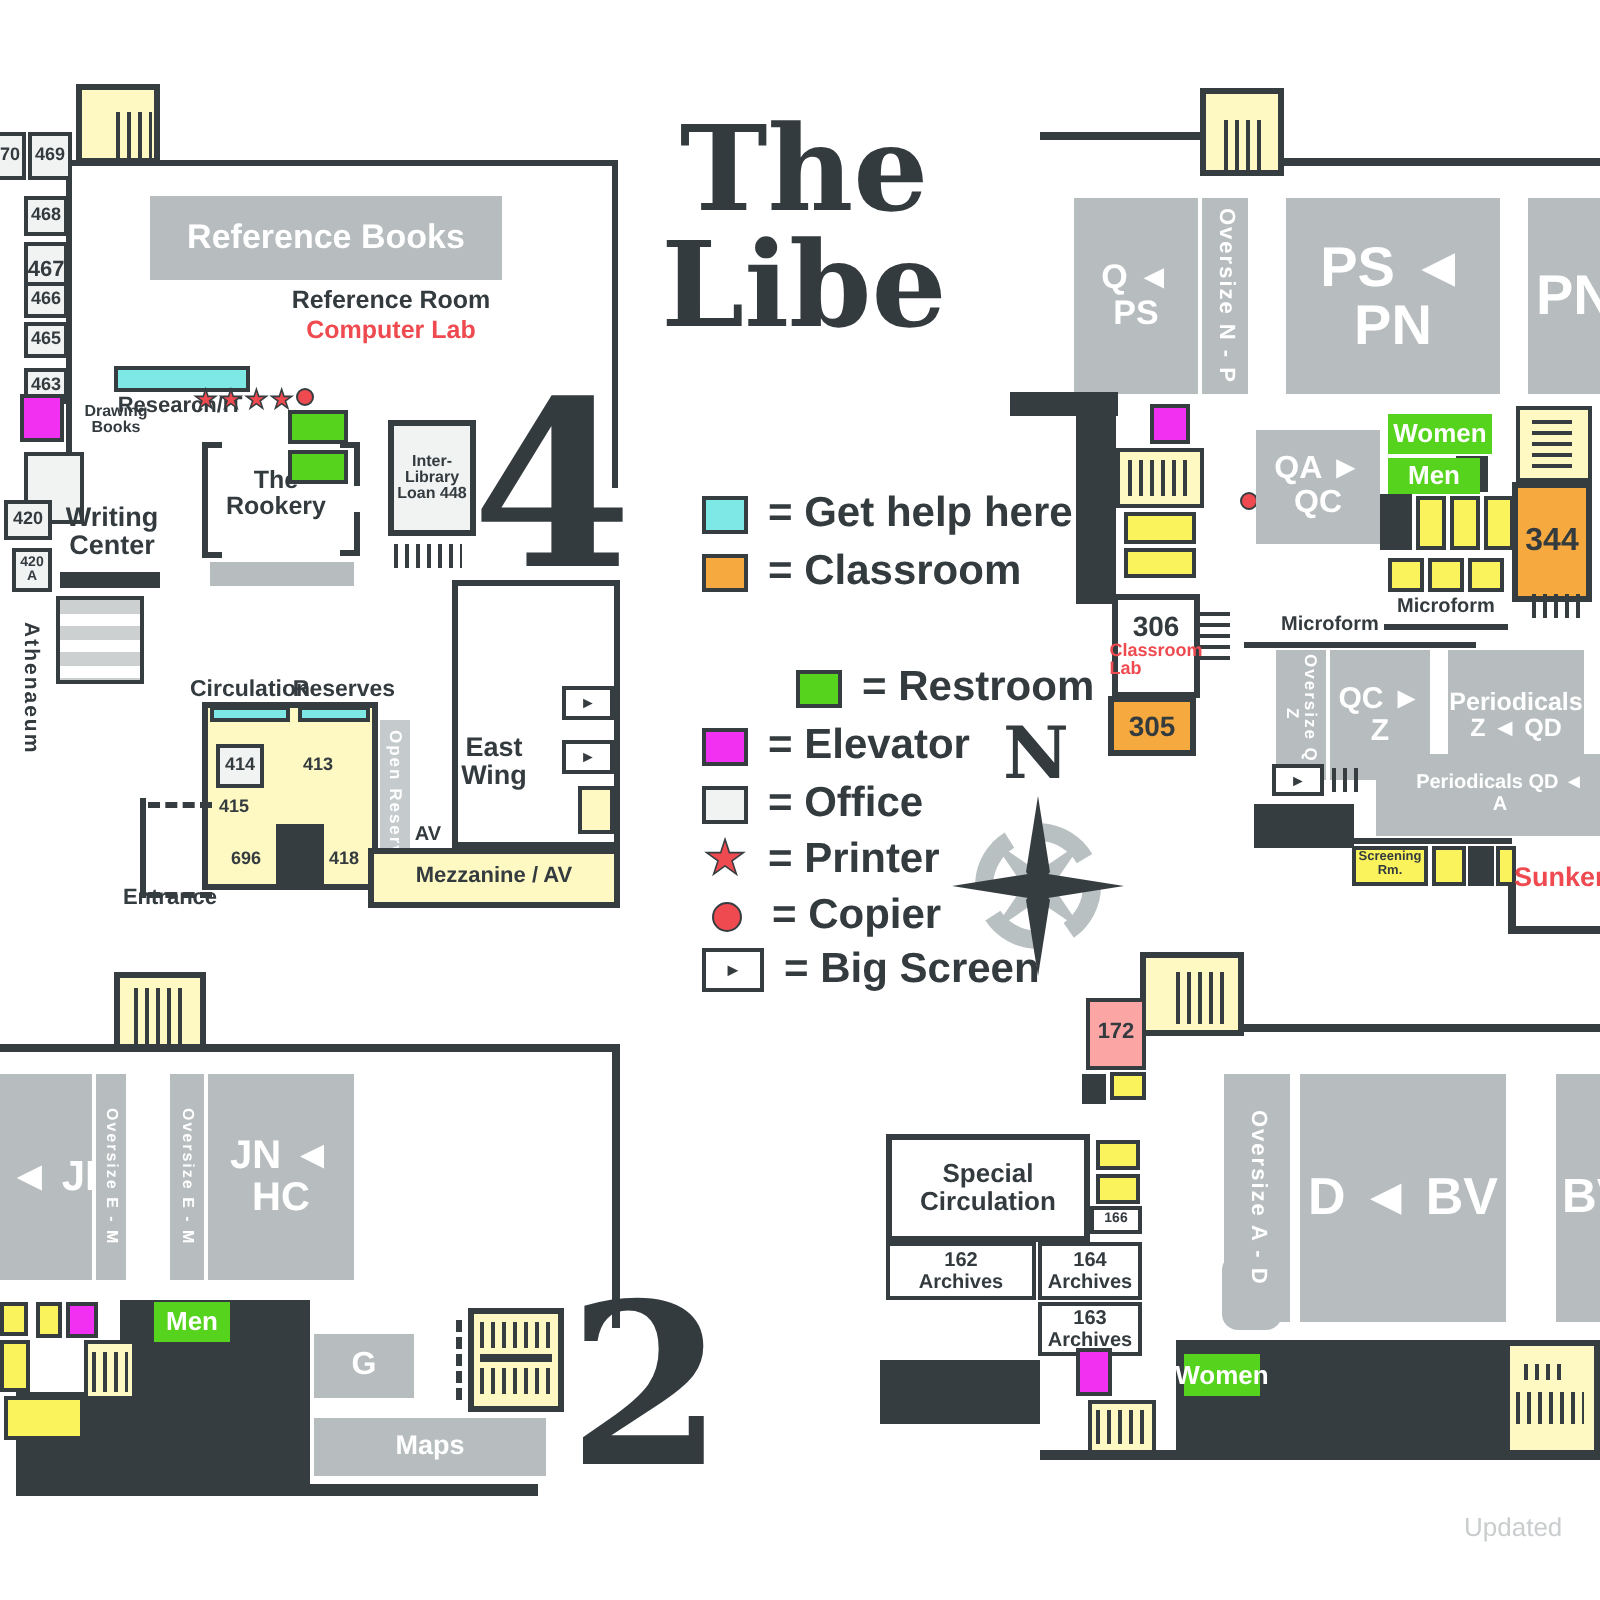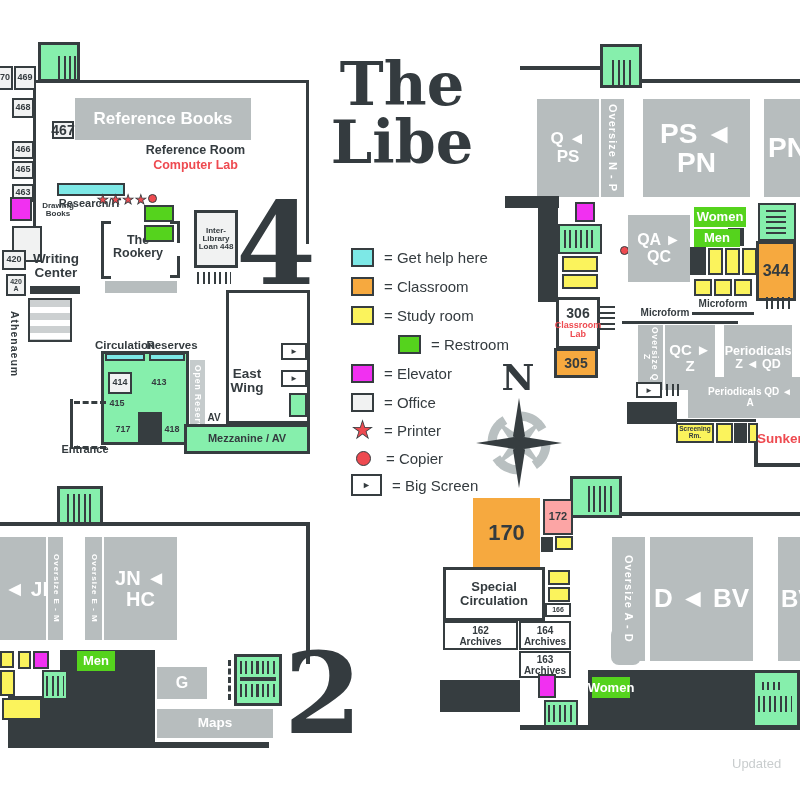--- a/index.html
+++ b/index.html
@@ -4,21 +4,21 @@
 <style>
   :root{
     --wall:#363d40; --ink:#343b3f; --stack:#b7bdbe; --cyan:#7de8e6; --orange:#f6a93f;
     --yellow:#fbf35c; --green:#55d31d; --magenta:#f130f1; --office:#f1f2f2; --red:#ee4a50;
   }
   html,body{margin:0;padding:0;background:#fff}
   #canvas{position:relative;width:800px;height:800px;background:#fff;overflow:hidden;
     font-family:"Liberation Sans","DejaVu Sans",sans-serif;}
   .a{position:absolute;box-sizing:border-box}
   .w{background:var(--wall)}
-  .rb{border:3px solid var(--wall);background:#86efac}
+  .rb{border:3px solid var(--wall);background:#fef9c3}
   .of{background:var(--office);border:2px solid var(--wall)}
   .ye{background:var(--yellow);border:2px solid var(--wall)}
   .gr{background:var(--green);color:#fff;font-weight:bold}
   .mg{background:var(--magenta);border:2px solid var(--wall)}
   .or{background:var(--orange)}
   .orb{background:var(--orange);border:3px solid var(--wall)}
   .cy{background:var(--cyan);border:2px solid var(--wall)}
   .stk{background:var(--stack);color:#fff;font-weight:bold}
   .fx{display:flex;align-items:center;justify-content:center;text-align:center;line-height:1.04}
   .lb{color:var(--ink);font-weight:bold}
@@ -29,44 +29,40 @@
   .esc{border:2.5px solid var(--wall);background:repeating-linear-gradient(180deg,#ccd0d1 0 7px,#fff 7px 13px)}
   .bs{background:#fff;border:2.5px solid var(--wall);color:var(--wall);font-size:8px;display:flex;align-items:center;justify-content:center}
   .dshh{border-top:3px dashed var(--wall)}
   .dshv{border-left:3px dashed var(--wall)}
   .cop{background:var(--red);border:1.5px solid var(--wall);border-radius:50%}
   .star{color:var(--red);-webkit-text-stroke:0.8px var(--wall);font-size:13px;line-height:1}
   .serif{font-family:"DejaVu Serif","Liberation Serif",serif}
   .num{font-family:"DejaVu Serif","Liberation Serif",serif;font-weight:bold;color:var(--ink);line-height:1}
   .legend-item{position:absolute;left:351px;height:22px;display:flex;align-items:center;gap:10px}
   .legend-item .sw{width:23px;height:19px;border:2.5px solid var(--wall);box-sizing:border-box;flex:0 0 auto}
-  .legend-item .tx{font-weight:normal;font-size:15px;color:var(--ink);white-space:nowrap}
+  .legend-item .tx{font-weight:bold;font-size:21px;color:var(--ink);white-space:nowrap}
   .ofl{overflow:hidden}
 </style>
 </head>
 <body>
 
 <div id="canvas">
 
   <div class="a serif lb" style="left:318px;top:56px;width:168px;height:130px;font-size:59px;font-weight:bold;text-align:center;line-height:0.98;">
     <div>The</div>
     <div>Libe</div>
   </div>
 
   <div class="legend-item" style="top:246px;">
     <span class="sw" style="background:var(--cyan)"></span>
     <span class="tx">= Get help here</span>
   </div>
   <div class="legend-item" style="top:275px;">
     <span class="sw" style="background:var(--orange)"></span>
     <span class="tx">= Classroom</span>
-  </div>
-  <div class="legend-item" style="top:304px;">
-    <span class="sw" style="background:var(--yellow)"></span>
-    <span class="tx">= Study room</span>
   </div>
   <div class="legend-item" style="top:333px;padding-left:47px;">
     <span class="sw" style="background:var(--green)"></span>
     <span class="tx">= Restroom</span>
   </div>
   <div class="legend-item" style="top:362px;">
     <span class="sw" style="background:var(--magenta)"></span>
     <span class="tx">= Elevator</span>
   </div>
   <div class="legend-item" style="top:391px;">
@@ -103,21 +99,21 @@
     </g>
   </svg>
 
   <div class="a rb" style="left:38px;top:42px;width:42px;height:40px;"></div>
   <div class="a sth" style="left:58px;top:56px;width:18px;height:24px;"></div>
   <div class="a" style="left:33px;top:80px;width:276px;height:164px;border:3px solid var(--wall);border-bottom:none;"></div>
 
   <div class="a of fx lb" style="left:-8px;top:66px;width:21px;height:24px;font-size:9px;">470</div>
   <div class="a of fx lb" style="left:14px;top:66px;width:22px;height:24px;font-size:9px;">469</div>
   <div class="a of fx lb" style="left:12px;top:98px;width:22px;height:20px;font-size:9px;">468</div>
-  <div class="a of fx lb" style="left:12px;top:121px;width:22px;height:18px;font-size:14px;margin-left:40px;">467</div>
+  <div class="a of fx lb" style="left:12px;top:121px;width:22px;height:30px;font-size:11px;">467</div>
   <div class="a of fx lb" style="left:12px;top:141px;width:22px;height:18px;font-size:9px;">466</div>
   <div class="a of fx lb" style="left:12px;top:161px;width:22px;height:18px;font-size:9px;">465</div>
   <div class="a of fx lb" style="left:12px;top:184px;width:22px;height:18px;font-size:9px;">463</div>
 
   <div class="a stk fx" style="left:75px;top:98px;width:176px;height:42px;font-size:17px;">Reference Books</div>
   <div class="a lb fx" style="left:138px;top:144px;width:115px;height:13px;font-size:12.5px;">Reference Room</div>
   <div class="a red fx" style="left:138px;top:159px;width:115px;height:13px;font-size:12.5px;font-weight:bold;">Computer Lab</div>
   <div class="a cy" style="left:57px;top:183px;width:68px;height:13px;"></div>
   <div class="a lb fx" style="left:50px;top:198px;width:80px;height:12px;font-size:11px;">Research/IT</div>
 
@@ -154,21 +150,21 @@
   <div class="a esc" style="left:28px;top:298px;width:44px;height:44px;"></div>
 
   <div class="a lb fx" style="left:99px;top:340px;width:52px;height:12px;font-size:11.5px;">Circulation</div>
   <div class="a lb fx" style="left:151px;top:340px;width:42px;height:12px;font-size:11.5px;">Reserves</div>
   <div class="a rb" style="left:101px;top:351px;width:88px;height:94px;"></div>
   <div class="a cy" style="left:105px;top:353px;width:40px;height:8px;"></div>
   <div class="a cy" style="left:149px;top:353px;width:36px;height:8px;"></div>
   <div class="a of fx lb" style="left:108px;top:372px;width:24px;height:22px;font-size:9px;">414</div>
   <div class="a lb fx" style="left:146px;top:372px;width:26px;height:22px;font-size:9px;">413</div>
   <div class="a lb fx" style="left:104px;top:396px;width:26px;height:15px;font-size:9px;">415</div>
-  <div class="a lb fx" style="left:108px;top:420px;width:30px;height:20px;font-size:9px;">717</div>
+  <div class="a lb fx" style="left:108px;top:420px;width:30px;height:20px;font-size:9px;">696</div>
   <div class="a lb fx" style="left:158px;top:420px;width:28px;height:20px;font-size:9px;">418</div>
   <div class="a w" style="left:138px;top:412px;width:24px;height:32px;"></div>
 
   <div class="a vt fx" style="left:190px;top:360px;width:15px;height:84px;background:#c5cbcc;color:#fff;font-weight:bold;font-size:8.5px;">Open Reserves</div>
   <div class="a lb fx" style="left:220px;top:366px;width:54px;height:30px;font-size:13.5px;">East Wing</div>
   <div class="a lb fx" style="left:203px;top:412px;width:22px;height:12px;font-size:10px;">AV</div>
   <div class="a" style="left:226px;top:290px;width:84px;height:134px;border:3px solid var(--wall);"></div>
   <div class="a rb lb fx" style="left:184px;top:424px;width:126px;height:30px;font-size:11px;">Mezzanine / AV</div>
   <div class="a bs" style="left:281px;top:343px;width:26px;height:17px;">►</div>
   <div class="a bs" style="left:281px;top:370px;width:26px;height:17px;">►</div>
@@ -192,21 +188,21 @@
   </div>
 
   <div class="a w" style="left:505px;top:196px;width:54px;height:12px;"></div>
   <div class="a w" style="left:538px;top:204px;width:20px;height:98px;"></div>
   <div class="a mg" style="left:575px;top:202px;width:20px;height:20px;"></div>
   <div class="a rb" style="left:558px;top:224px;width:44px;height:30px;border-width:2.5px;"></div>
   <div class="a sth" style="left:564px;top:230px;width:32px;height:18px;"></div>
   <div class="a ye" style="left:562px;top:256px;width:36px;height:16px;"></div>
   <div class="a ye" style="left:562px;top:274px;width:36px;height:15px;"></div>
   <div class="a cop" style="left:620px;top:246px;width:9px;height:9px;"></div>
-  <div class="a stk fx" style="left:628px;top:215px;width:62px;height:67px;font-size:16px;">QA ► QC</div>
+  <div class="a stk fx" style="left:628px;top:215px;width:62px;height:57px;font-size:16px;">QA ► QC</div>
 
   <div class="a gr fx" style="left:694px;top:207px;width:52px;height:20px;font-size:13px;">Women</div>
   <div class="a w" style="left:728px;top:228px;width:16px;height:18px;"></div>
   <div class="a gr fx" style="left:694px;top:229px;width:46px;height:18px;font-size:13px;">Men</div>
   <div class="a w" style="left:690px;top:247px;width:16px;height:28px;"></div>
   <div class="a ye" style="left:708px;top:248px;width:15px;height:27px;"></div>
   <div class="a ye" style="left:725px;top:248px;width:15px;height:27px;"></div>
   <div class="a ye" style="left:742px;top:248px;width:15px;height:27px;"></div>
   <div class="a ye" style="left:694px;top:279px;width:18px;height:17px;"></div>
   <div class="a ye" style="left:714px;top:279px;width:18px;height:17px;"></div>
@@ -218,21 +214,21 @@
 
   <div class="a lb fx" style="left:698px;top:299px;width:50px;height:11px;font-size:10px;">Microform</div>
   <div class="a w" style="left:692px;top:312px;width:62px;height:3px;"></div>
   <div class="a sth" style="left:766px;top:297px;width:24px;height:12px;"></div>
   <div class="a lb fx" style="left:643px;top:308px;width:44px;height:11px;font-size:10px;">Microform</div>
   <div class="a w" style="left:622px;top:321px;width:116px;height:3px;"></div>
   <div class="a stv" style="left:600px;top:306px;width:15px;height:26px;"></div>
 
   <div class="a of fx" style="left:556px;top:297px;width:44px;height:52px;border-width:3px;flex-direction:column;background:#fff;">
     <div class="lb" style="font-size:14px;">306</div>
-    <div class="red" style="font-size:9px;font-weight:bold;text-align:center;line-height:1.05;">Classroom Lab</div>
+    <div class="red" style="font-size:9px;font-weight:bold;text-align:left;line-height:1.05;">Classroom Lab</div>
   </div>
   <div class="a orb fx lb" style="left:554px;top:348px;width:44px;height:30px;font-size:14px;">305</div>
 
   <div class="a stk vt fx" style="left:638px;top:325px;width:25px;height:65px;font-size:8.5px;">Oversize Q - Z</div>
   <div class="a stk fx" style="left:665px;top:325px;width:50px;height:65px;font-size:15px;">QC ► Z</div>
   <div class="a stk fx" style="left:724px;top:325px;width:68px;height:65px;font-size:12.5px;padding:0 6px;">Periodicals Z ◄ QD</div>
   <div class="a stk fx" style="left:688px;top:377px;width:124px;height:41px;font-size:10px;padding:0 20px;">Periodicals QD ◄ A</div>
 
   <div class="a bs" style="left:636px;top:382px;width:26px;height:16px;">►</div>
   <div class="a sth" style="left:666px;top:384px;width:16px;height:12px;"></div>
@@ -275,21 +271,20 @@
   <div class="a sth" style="left:240px;top:661px;width:36px;height:13px;"></div>
   <div class="a w" style="left:240px;top:677px;width:36px;height:4px;"></div>
   <div class="a sth" style="left:240px;top:684px;width:36px;height:13px;"></div>
   <div class="a dshv" style="left:228px;top:660px;width:3px;height:40px;"></div>
   <div class="a num" style="left:284px;top:638px;width:54px;height:112px;font-size:112px;text-align:center;">2</div>
 
   <div class="a rb" style="left:570px;top:476px;width:52px;height:42px;"></div>
   <div class="a sth" style="left:588px;top:486px;width:26px;height:26px;"></div>
   <div class="a w" style="left:620px;top:512px;width:180px;height:4px;"></div>
 
-  <div class="a or fx lb" style="left:473px;top:498px;width:67px;height:70px;font-size:22px;">170</div>
   <div class="a of fx lb" style="left:543px;top:499px;width:30px;height:36px;font-size:11px;background:#fca5a5;">172</div>
   <div class="a w" style="left:541px;top:537px;width:12px;height:15px;"></div>
   <div class="a ye" style="left:555px;top:536px;width:18px;height:14px;"></div>
 
   <div class="a of fx lb" style="left:443px;top:567px;width:102px;height:54px;border-width:3px;background:#fff;">
     <span style="width:72px;font-size:13px;line-height:1.1;">Special Circulation</span>
   </div>
   <div class="a ye" style="left:548px;top:570px;width:22px;height:15px;"></div>
   <div class="a ye" style="left:548px;top:587px;width:22px;height:15px;"></div>
   <div class="a of fx lb" style="left:545px;top:603px;width:26px;height:14px;font-size:7px;background:#fff;">166</div>

